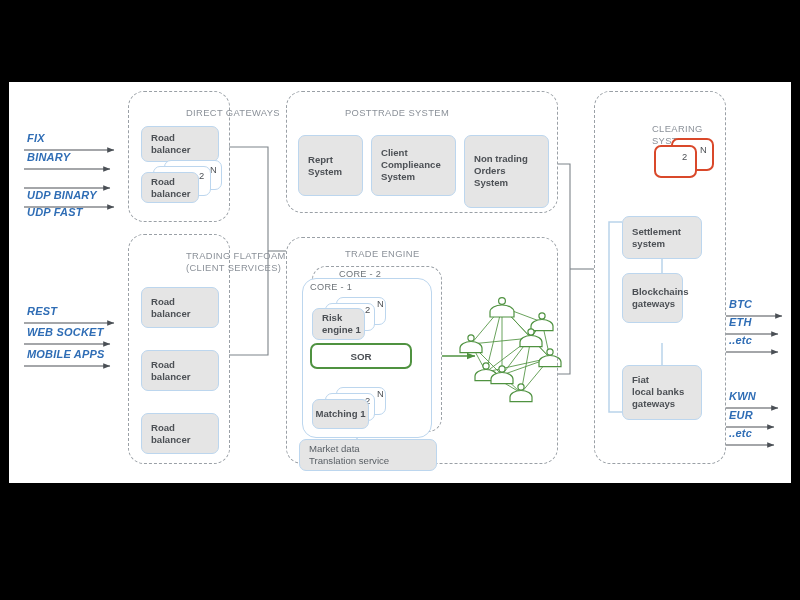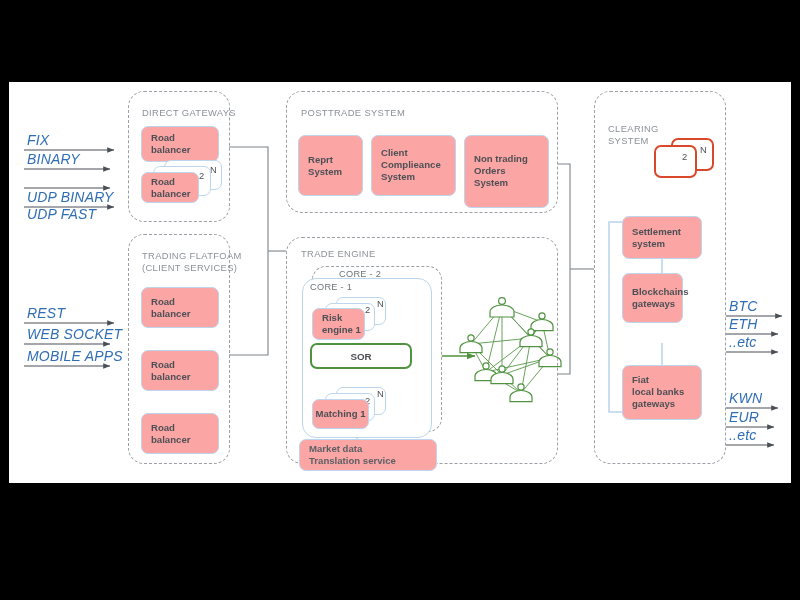--- a/index.html
+++ b/index.html
@@ -5,28 +5,28 @@
 <style>
   html,body{margin:0;padding:0;background:#000;}
   body{width:800px;height:600px;overflow:hidden;font-family:"Liberation Sans",sans-serif;}
 
   #stage{position:relative;width:800px;height:600px;background:#000;}
 
   #canvas{position:absolute;left:9px;top:82px;width:782px;height:401px;background:#ffffff;}
 
   
   .zone{position:absolute;box-sizing:border-box;border:1.2px dashed #9aa0a6;border-radius:16px;background:transparent;}
-  .zone-title{position:absolute;color:#8b9199;font-size:9.4px;letter-spacing:.35px;line-height:12px;white-space:pre-line;}
-
-  
-  .bbox{position:absolute;box-sizing:border-box;border:1.4px solid #bcd6ee;border-radius:7px;background:#fca5a5;}
+  .zone-title{position:absolute;color:#8b9199;font-size:9.4px;letter-spacing:.35px;line-height:12px;white-space:pre-line;margin-left:44px;}
+
+  
+  .bbox{position:absolute;box-sizing:border-box;border:1.4px solid #bcd6ee;border-radius:7px;background:#e5e5e5;}
   .bbox .lbl{position:absolute;left:9px;top:50%;transform:translateY(-50%);
              color:#4c5055;font-size:9.6px;font-weight:bold;line-height:12.4px;white-space:pre-line;}
   .bbox.ctr .lbl{left:0;width:100%;text-align:center;}
-  .bbox.light .lbl{font-weight:bold;color:#5a6066;}
+  .bbox.light .lbl{font-weight:normal;color:#5a6066;}
 
   
   .ghost{position:absolute;box-sizing:border-box;border:1.4px solid #bcd6ee;border-radius:7px;background:#ffffff;}
   .stacknum{position:absolute;color:#4c5055;font-size:9.4px;font-weight:normal;}
 
   
   .rbox{position:absolute;box-sizing:border-box;border:2px solid #d9482a;border-radius:7px;background:#ffffff;}
   .rbox .lbl{position:absolute;left:8px;top:50%;transform:translateY(-50%);
              color:#4c5055;font-size:9.6px;font-weight:bold;line-height:12.4px;white-space:pre-line;}
   .rghost{position:absolute;box-sizing:border-box;border:2px solid #d9482a;border-radius:7px;background:#ffffff;}
@@ -35,21 +35,21 @@
   .gbox{position:absolute;box-sizing:border-box;border:2px solid #4f9240;border-radius:7px;background:#ffffff;}
   .gbox .lbl{position:absolute;left:0;width:100%;top:50%;transform:translateY(-50%);text-align:center;
              color:#4c5055;font-size:9.8px;font-weight:bold;}
 
   
   .core-dash{position:absolute;box-sizing:border-box;border:1.2px dashed #9aa0a6;border-radius:14px;background:#fff;}
   .core-solid{position:absolute;box-sizing:border-box;border:1.4px solid #bcd6ee;border-radius:14px;background:#fff;}
   .core-lbl{position:absolute;color:#6e7479;font-size:9.2px;letter-spacing:.3px;}
 
   
-  .io-lbl{position:absolute;color:#2f6db5;font-size:14px;font-style:italic;font-weight:normal;letter-spacing:.2px;white-space:nowrap;}
+  .io-lbl{position:absolute;color:#2f6db5;font-size:11px;font-style:italic;font-weight:bold;letter-spacing:.2px;white-space:nowrap;}
 
   svg.ov{position:absolute;left:0;top:0;width:782px;height:401px;overflow:visible;pointer-events:none;}
 </style>
 </head>
 <body>
 
 <div id="stage">
  <div id="canvas">
 
   <svg class="ov" viewBox="0 0 782 401">

